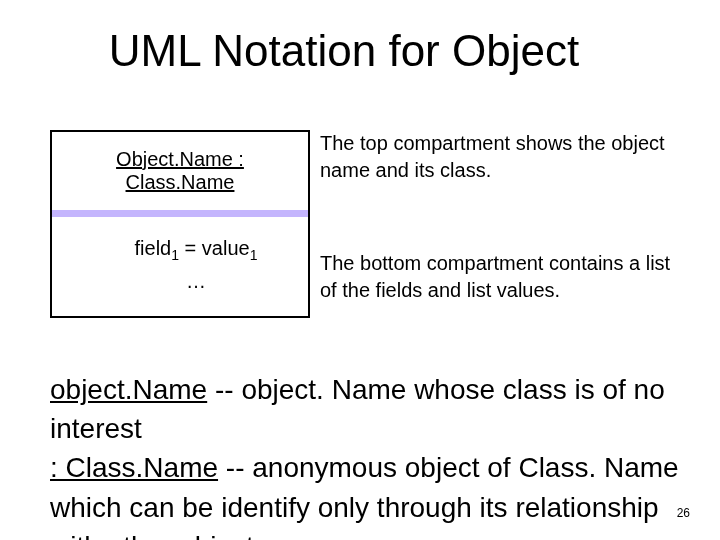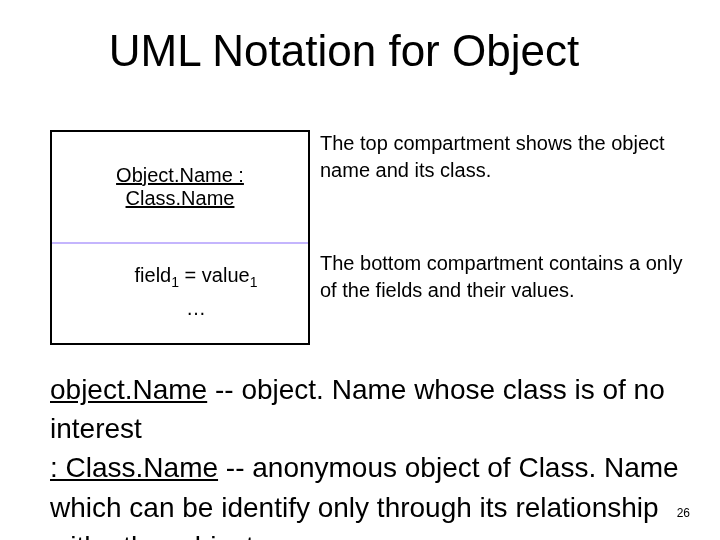--- a/index.html
+++ b/index.html
@@ -29,22 +29,22 @@
   .diagram {
     position: absolute;
     top: 130px;
     left: 50px;
     width: 260px;
     border: 2px solid #000;
     box-sizing: border-box;
     font-size: 20px;
   }
   .compartment-top {
-    border-bottom: 2px solid #c4b5fd;
-    padding: 32px 10px;
+    border-bottom: 7px solid #c4b5fd;
+    padding: 16px 10px;
     text-align: center;
     text-decoration: underline;
   }
   .compartment-bottom {
     padding: 16px 10px 20px 10px;
     text-align: center;
     line-height: 1.5;
     margin-left: 32px;
   }
   .sub {
@@ -96,21 +96,21 @@
     <div class="compartment-top">Object.Name : Class.Name</div>
     <div class="compartment-bottom">
       <div>
         <span>field</span><span class="sub">1</span><span> = value</span><span class="sub">1</span>
       </div>
       <div>…</div>
     </div>
   </div>
 
   <div class="desc-top">The top compartment shows the object name and its class.</div>
-  <div class="desc-bottom">The bottom compartment contains a only of the fields and their values.</div>
+  <div class="desc-bottom">The bottom compartment contains a list of the fields and list values.</div>
 
   <div class="notes">
     <div>
       <span class="term">object.Name</span><span> -- object. Name whose class is of no interest</span>
     </div>
     <div>
       <span class="term">: Class.Name</span><span> -- anonymous object of Class. Name which can be identify only through its relationship with other object.</span>
     </div>
   </div>
 

